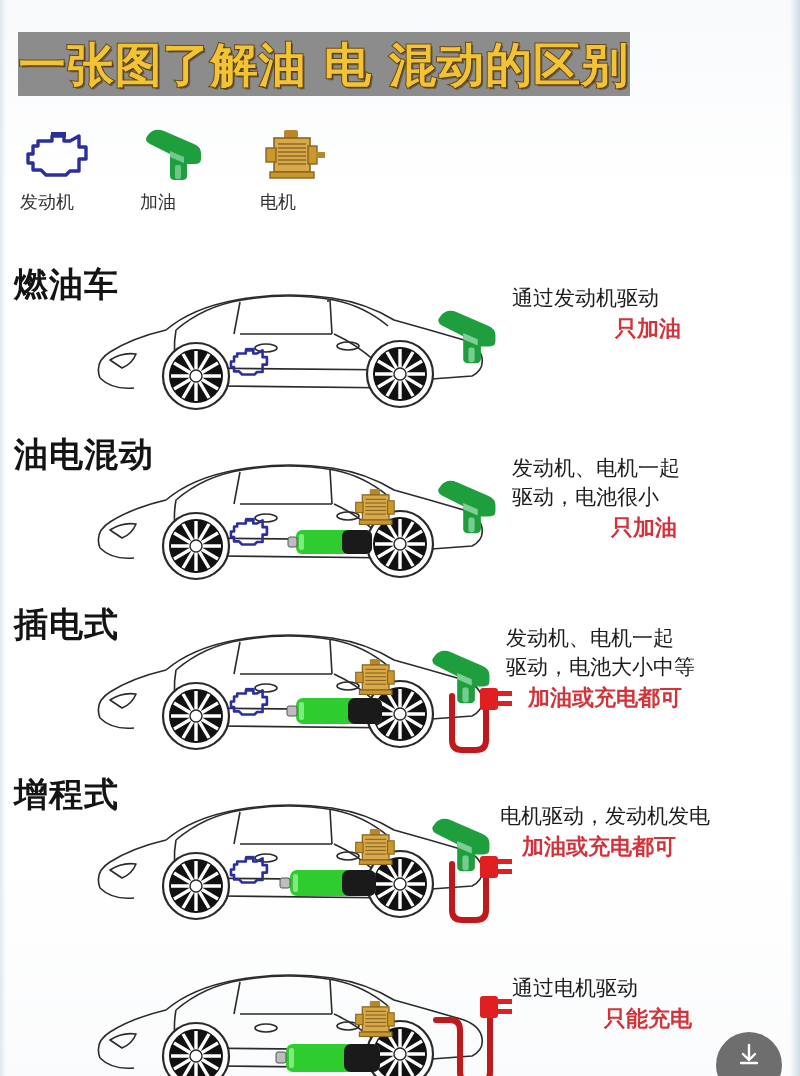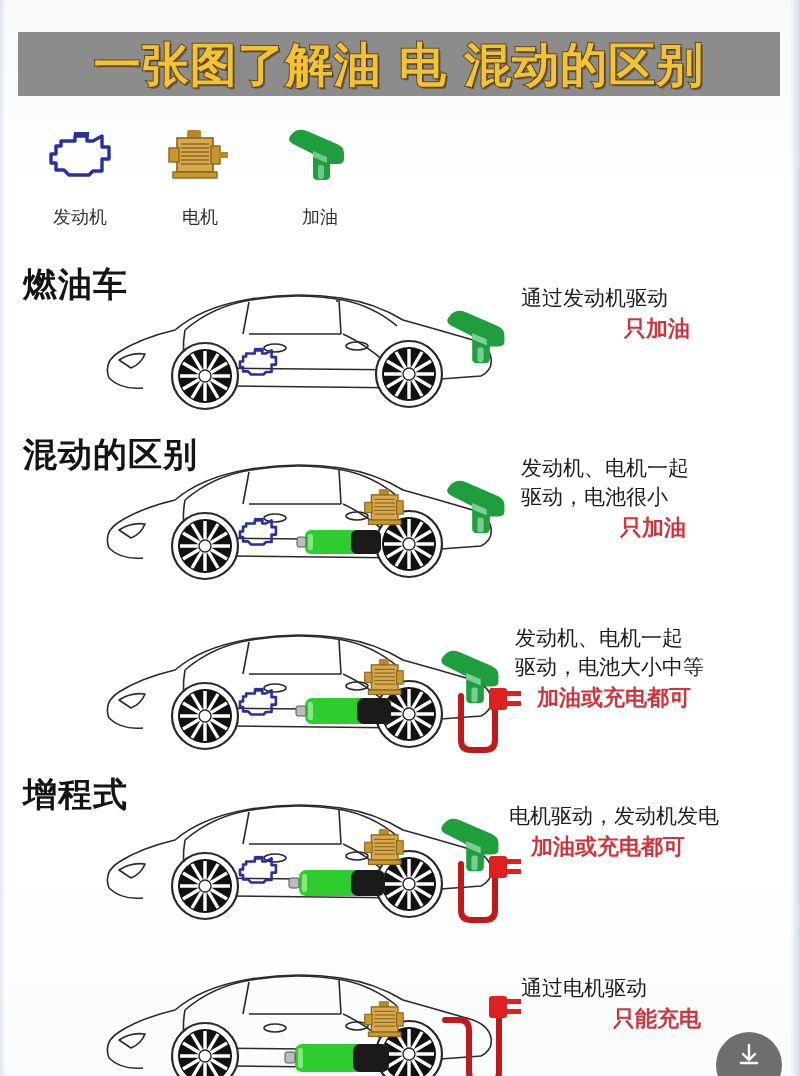--- a/index.html
+++ b/index.html
@@ -33,21 +33,21 @@
     left: 0; top: 0; bottom: 0;
     width: 6px;
     background: linear-gradient(270deg, rgba(210,222,232,0) 0%, rgba(205,218,228,.6) 100%);
   }
 
   
   .banner {
     position: absolute;
     left: 18px;
     top: 32px;
-    width: 762px;
+    width: 612px;
     height: 64px;
     background: #8c8c8c;
     display: flex;
     align-items: center;
     justify-content: center;
   }
   .banner-text {
     font-family: "DejaVu Sans", "Liberation Sans", sans-serif;
     font-size: 47px;
     font-weight: bold;
@@ -67,41 +67,40 @@
     top: 124px;
     width: 600px;
     height: 104px;
     display: flex;
     align-items: flex-start;
   }
   .legend-item {
     width: 120px;
     display: flex;
     flex-direction: column;
-    align-items: center;
-    gap: 15px;
+    align-items: flex-start;
   }
   .legend-glyph {
     height: 62px;
     display: flex;
     align-items: center;
     justify-content: center;
   }
   .legend-label {
     margin-top: 4px;
     font-family: "DejaVu Sans", "Liberation Sans", sans-serif;
     font-size: 18px;
     color: #333;
     font-weight: 500;
   }
 
   
   .row {
     position: absolute;
-    left: 9px;
+    left: 0;
     width: 742px;
     height: 170px;
     padding-left: 20px;
   }
   .row-label {
     position: absolute;
     left: 14px;
     top: 4px;
     font-family: "DejaVu Sans", "Liberation Sans", sans-serif;
     font-size: 34px;
@@ -173,20 +172,31 @@
   <div class="legend">
 
     <div class="legend-item">
       <div class="legend-glyph">
         <svg width="74" height="52" viewBox="0 0 74 52">
           <path d="M18 12 h14 v-5 h12 v5 h6 l9 -5 v11 h7 v12 h-7 v12 h-9 l-4 4 h-20 l-5 -5 h-8 v-7 h-5 v-9 h5 v-8 h5 z" fill="none" stroke="#2b2f9e" stroke-width="3.4" stroke-linejoin="round"></path>
           <rect x="31" y="3" width="15" height="5" fill="#2b2f9e"></rect>
         </svg>
       </div>
       <div class="legend-label">发动机</div>
+    </div>
+
+    <div class="legend-item">
+      <div class="legend-glyph">
+        <svg width="74" height="60" viewBox="0 0 74 60">
+          <path d="M8 10 q6 -8 16 -4 l30 13 q7 3 7 9 v6 q0 5 -6 5 h-8 v12 q0 4 -5 4 h-7 q-5 0 -5 -4 v-22 l-20 -10 q-7 -4 -2 -9 z" fill="#1f9e3e"></path>
+          <path d="M30 26 l14 6 v6 l-14 -6 z" fill="#7fd19a" opacity=".85"></path>
+          <rect x="35" y="40" width="6" height="14" rx="2" fill="#7fd19a" opacity=".8"></rect>
+        </svg>
+      </div>
+      <div class="legend-label">加油</div>
     </div>
 
     <div class="legend-item">
       <div class="legend-glyph">
         <svg width="74" height="58" viewBox="0 0 74 58">
           <rect x="24" y="4" width="14" height="9" rx="2" fill="#b8862c"></rect>
           <rect x="14" y="12" width="36" height="34" fill="#d8a94a" stroke="#8a6420" stroke-width="1.6"></rect>
           <g stroke="#8a6420" stroke-width="1.4">
             <line x1="18" y1="18" x2="46" y2="18"></line>
             <line x1="18" y1="22" x2="46" y2="22"></line>
@@ -195,31 +205,20 @@
             <line x1="18" y1="34" x2="46" y2="34"></line>
             <line x1="18" y1="38" x2="46" y2="38"></line>
           </g>
           <rect x="6" y="22" width="10" height="14" fill="#c8982f" stroke="#8a6420" stroke-width="1.4"></rect>
           <rect x="48" y="20" width="9" height="18" fill="#c8982f" stroke="#8a6420" stroke-width="1.4"></rect>
           <rect x="56" y="26" width="9" height="6" fill="#b8862c"></rect>
           <rect x="10" y="46" width="44" height="6" fill="#c8982f" stroke="#8a6420" stroke-width="1.4"></rect>
         </svg>
       </div>
       <div class="legend-label">电机</div>
-    </div>
-
-    <div class="legend-item">
-      <div class="legend-glyph">
-        <svg width="74" height="60" viewBox="0 0 74 60">
-          <path d="M8 10 q6 -8 16 -4 l30 13 q7 3 7 9 v6 q0 5 -6 5 h-8 v12 q0 4 -5 4 h-7 q-5 0 -5 -4 v-22 l-20 -10 q-7 -4 -2 -9 z" fill="#1f9e3e"></path>
-          <path d="M30 26 l14 6 v6 l-14 -6 z" fill="#7fd19a" opacity=".85"></path>
-          <rect x="35" y="40" width="6" height="14" rx="2" fill="#7fd19a" opacity=".8"></rect>
-        </svg>
-      </div>
-      <div class="legend-label">加油</div>
     </div>
 
 
   </div>
 
   <div class="row" style="top:258px;">
     <div class="row-label">燃油车</div>
     <div class="car-wrap">
       <svg width="450" height="150" viewBox="0 0 450 150">
         <g fill="none" stroke="#2a2a2a" stroke-width="1.6" stroke-linejoin="round">
@@ -276,21 +275,21 @@
         </g>
       </svg>
     </div>
     <div class="desc">
       <div class="line">通过发动机驱动</div>
       <div class="hl">只加油</div>
     </div>
   </div>
 
   <div class="row" style="top:428px;">
-    <div class="row-label">混动的区别</div>
+    <div class="row-label">油电混动</div>
     <div class="car-wrap">
       <svg width="450" height="150" viewBox="0 0 450 150">
         <g fill="none" stroke="#2a2a2a" stroke-width="1.6" stroke-linejoin="round">
           <path d="M20 110 q-6 -16 10 -26 q22 -14 56 -22 q26 -22 70 -30 q48 -9 96 -2 q34 5 62 22 q36 10 70 20 q16 6 18 18 q2 12 -10 18 l-54 4"></path>
           <path d="M20 110 q12 12 34 10"></path>
           <path d="M96 62 q28 -24 66 -30 q46 -8 92 0 q30 6 54 26"></path>
           <path d="M160 34 l-6 32 M250 32 l2 34 M160 66 l92 0"></path>
           <path d="M96 62 q-4 22 2 42"></path>
           <path d="M112 100 l210 2"></path>
           <path d="M140 118 l180 2"></path>
@@ -361,20 +360,21 @@
       </svg>
     </div>
     <div class="desc two">
       <div class="line">发动机、电机一起</div>
       <div class="line">驱动，电池很小</div>
       <div class="hl">只加油</div>
     </div>
   </div>
 
   <div class="row" style="top:598px;">
+    <div class="row-label">插电式</div>
     <div class="car-wrap">
       <svg width="450" height="150" viewBox="0 0 450 150">
         <g fill="none" stroke="#2a2a2a" stroke-width="1.6" stroke-linejoin="round">
           <path d="M20 110 q-6 -16 10 -26 q22 -14 56 -22 q26 -22 70 -30 q48 -9 96 -2 q34 5 62 22 q36 10 70 20 q16 6 18 18 q2 12 -10 18 l-54 4"></path>
           <path d="M20 110 q12 12 34 10"></path>
           <path d="M96 62 q28 -24 66 -30 q46 -8 92 0 q30 6 54 26"></path>
           <path d="M160 34 l-6 32 M250 32 l2 34 M160 66 l92 0"></path>
           <path d="M96 62 q-4 22 2 42"></path>
           <path d="M112 100 l210 2"></path>
           <path d="M140 118 l180 2"></path>

